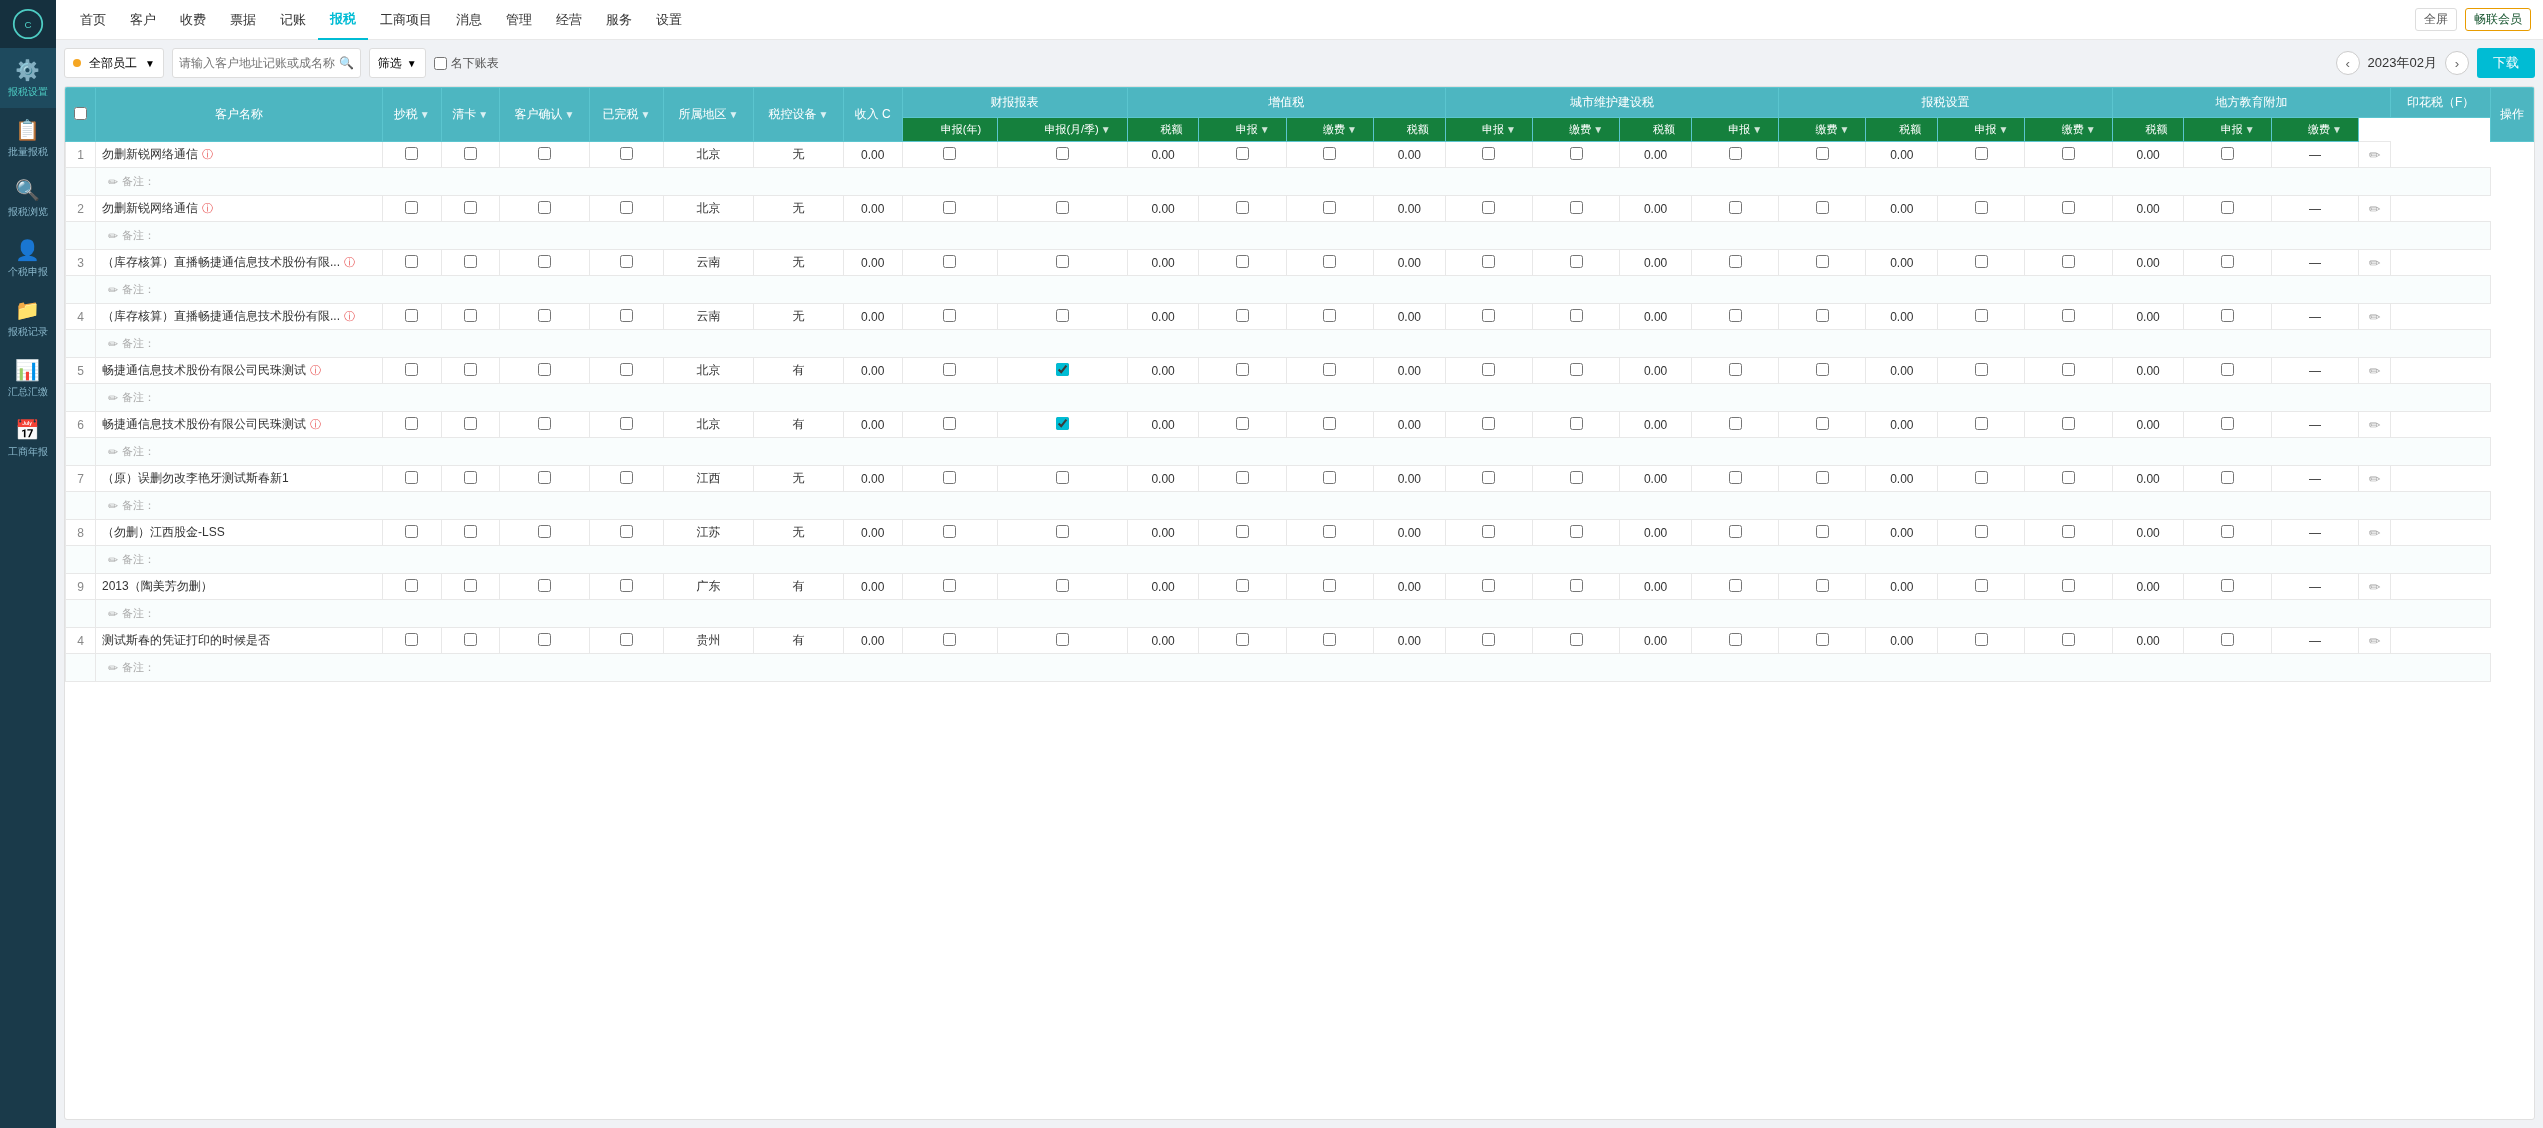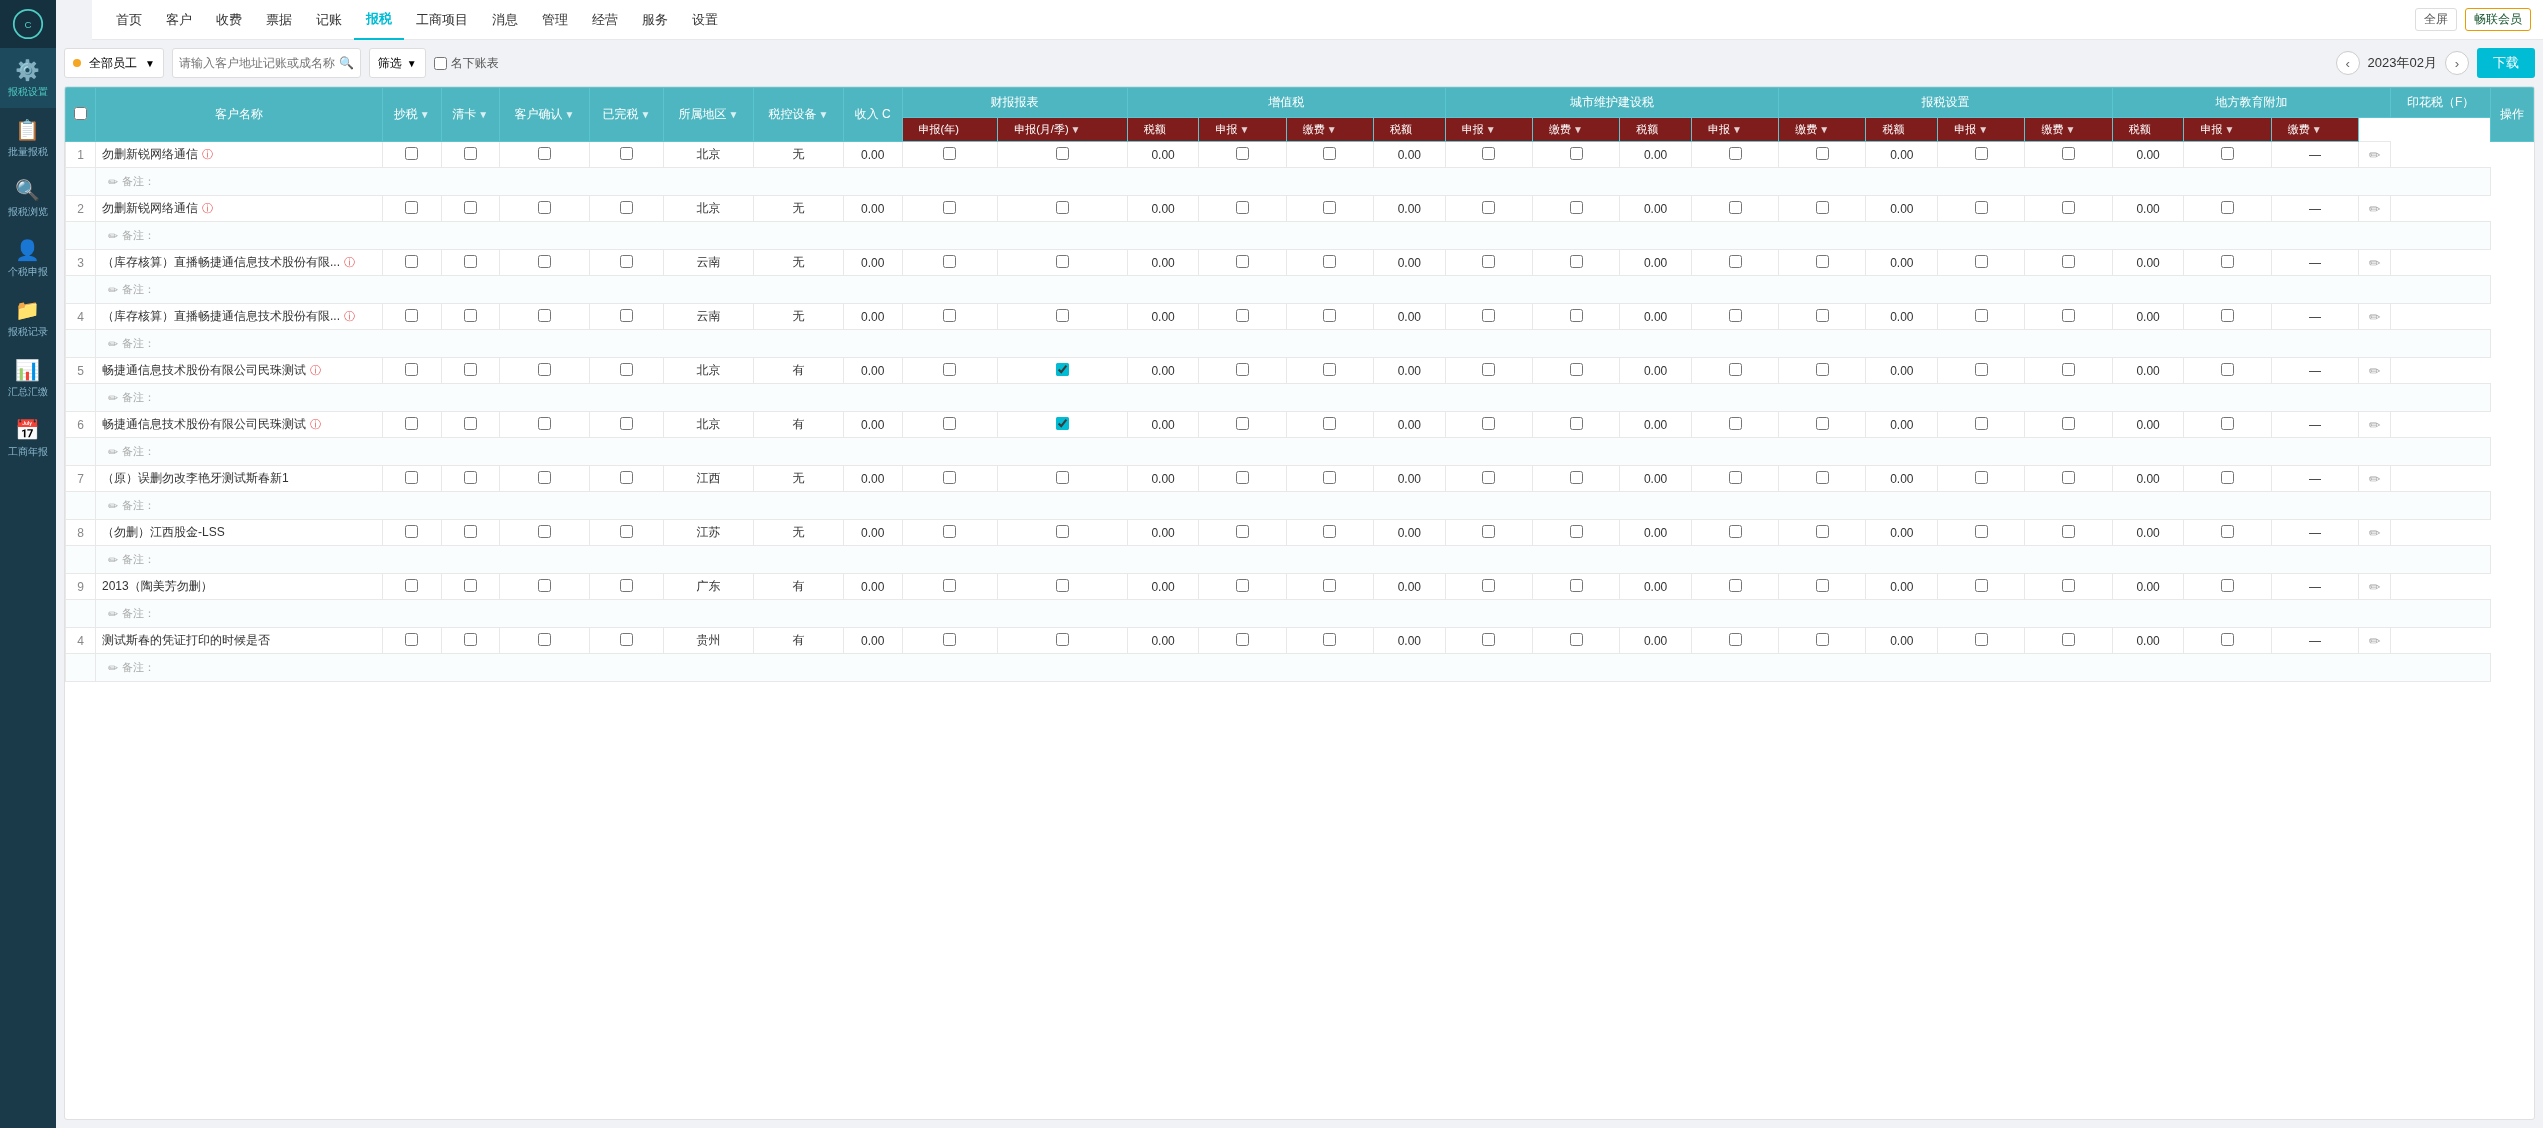--- a/index.html
+++ b/index.html
@@ -11,21 +11,21 @@
     .sidebar-logo svg { width: 32px; height: 32px; }
     .sidebar-item { width: 56px; min-height: 60px; display: flex; flex-direction: column; align-items: center; justify-content: center; color: #8ab8cc; cursor: pointer; padding: 8px 4px; gap: 4px; }
     .sidebar-item.active { background: #1e4a5e; color: #4ecdc4; }
     .sidebar-item .s-icon { font-size: 20px; }
     .sidebar-item .s-label { font-size: 10px; text-align: center; line-height: 1.2; }
 
     
     .main { flex: 1; display: flex; flex-direction: column; overflow: hidden; }
 
     
-    .topnav { height: 40px; background: #fff; display: flex; align-items: center; padding: 0 12px; border-bottom: 1px solid #e8e8e8; flex-shrink: 0; margin-left: 36px; }
+    .topnav { height: 40px; background: #fff; display: flex; align-items: center; padding: 0 12px; border-bottom: 1px solid #e8e8e8; flex-shrink: 0; }
     .topnav-item { padding: 0 12px; height: 40px; display: flex; align-items: center; font-size: 13px; color: #333; cursor: pointer; }
     .topnav-item.active { color: #00bcd4; border-bottom: 2px solid #00bcd4; font-weight: bold; }
     .topnav-right { margin-left: auto; display: flex; align-items: center; gap: 8px; font-size: 12px; color: #666; }
     .topnav-btn { padding: 2px 8px; border: 1px solid #ddd; border-radius: 3px; cursor: pointer; font-size: 12px; color: #555; background: #fff; }
 
     
     .content { flex: 1; display: flex; flex-direction: column; overflow: hidden; padding: 8px; }
 
     
     .toolbar { display: flex; align-items: center; gap: 8px; margin-bottom: 8px; flex-shrink: 0; }
@@ -39,21 +39,21 @@
     .nav-arrow { width: 24px; height: 24px; border-radius: 50%; border: 1px solid #ccc; display: flex; align-items: center; justify-content: center; cursor: pointer; color: #666; background: #fff; }
     .nav-date { font-size: 13px; color: #333; }
     .btn-download { background: #00bcd4; color: #fff; border: none; border-radius: 3px; padding: 4px 16px; font-size: 13px; cursor: pointer; height: 30px; }
 
     
     .table-wrap { flex: 1; overflow: auto; background: #fff; border: 1px solid #e0e0e0; border-radius: 3px; }
     table { border-collapse: collapse; width: max-content; min-width: 100%; }
 
     
     thead tr.header-row-1 th { background: #4db6c1; color: #fff; font-size: 12px; font-weight: normal; padding: 6px 4px; text-align: center; border: 1px solid #5bc5cf; white-space: nowrap; }
-    thead tr.header-row-2 th { background: #7f1d1d; color: #fff; font-size: 11px; font-weight: normal; padding: 4px 16px; text-align: left; border: 1px solid #5bc5cf; white-space: nowrap; }
+    thead tr.header-row-2 th { background: #15803d; color: #fff; font-size: 11px; font-weight: normal; padding: 4px 16px; text-align: right; border: 1px solid #5bc5cf; white-space: nowrap; }
 
     
     tbody tr td { border: 1px solid #e8e8e8; padding: 4px 6px; font-size: 12px; color: #333; text-align: center; white-space: nowrap; background: #fff; }
     tbody tr.note-row td { background: #f9fdfd; color: #999; font-size: 11px; text-align: left; }
 
     .row-index { color: #888; width: 30px; }
     .client-name { text-align: left !important; max-width: 220px; overflow: hidden; text-overflow: ellipsis; color: #333; }
     .client-name .warn { color: #e85555; margin-left: 4px; font-size: 11px; }
     .revenue-val { color: #333; }
     .checkbox-cell { text-align: center; }

